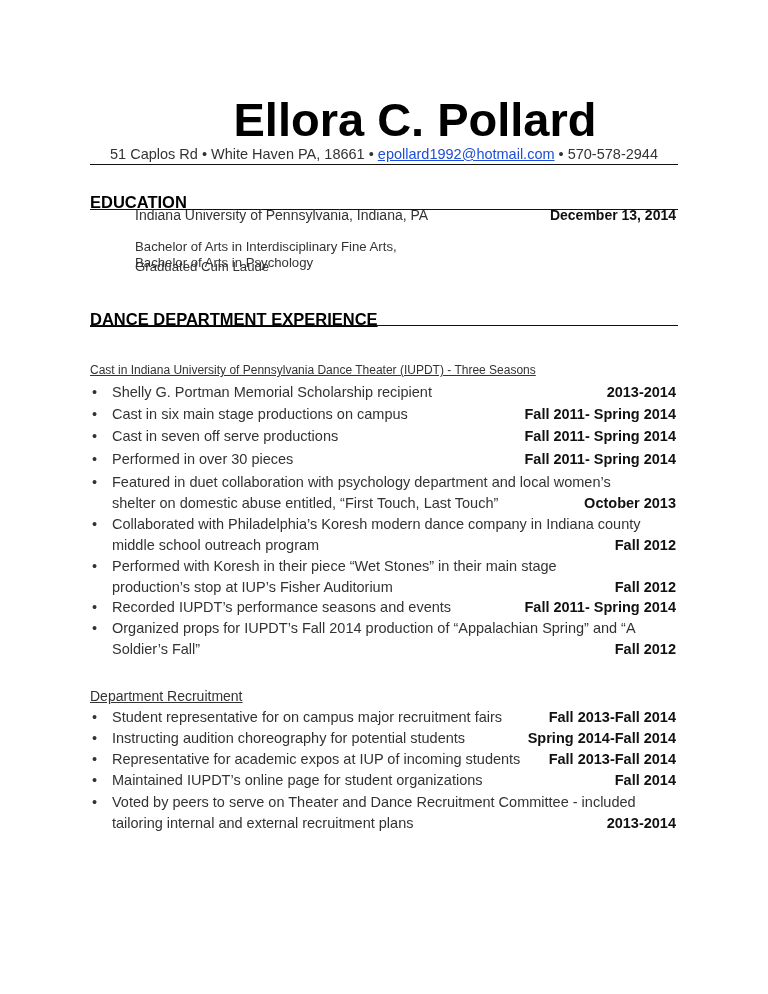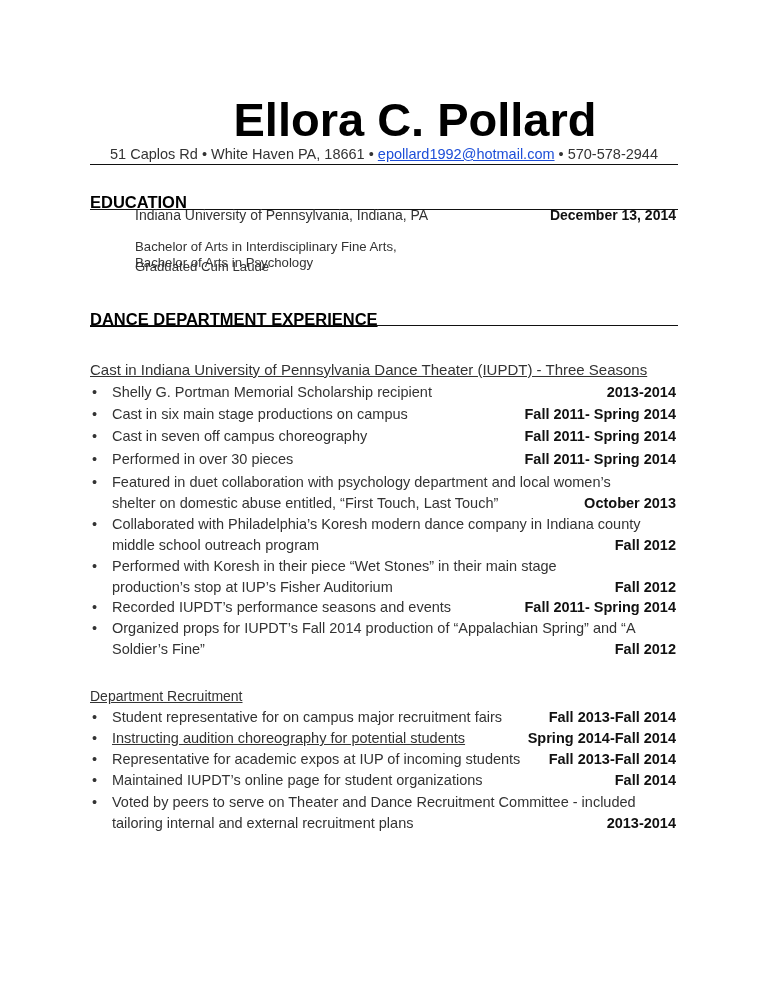--- a/index.html
+++ b/index.html
@@ -9,21 +9,21 @@
           font-size:47px; font-weight:bold; color:#000; letter-spacing:0px; line-height:56px;padding-left:31px; }
   .contact { position:absolute; left:90px; width:588px; top:145px; text-align:center;
              font-size:14.5px; color:#333; line-height:18px; }
   .contact a { color:#1d4ed8; text-decoration:underline; }
   .rule { position:absolute; left:90px; width:588px; height:1px; background:#111; }
   .heading { position:absolute; left:90px; font-size:16.5px; font-weight:bold; color:#000;
              text-decoration:underline; line-height:20px; }
   .line { position:absolute; left:90px; width:588px; font-size:14.5px; line-height:18px; color:#333; white-space:nowrap; }
   .line .date { position:absolute; right:2px; top:0; font-weight:bold; color:#111; }
   .edu { position:absolute; left:135px; font-size:13.2px; line-height:16px; color:#333; }
-  .subhead { position:absolute; left:90px; font-size:15px; line-height:18px; color:#333; text-decoration:underline; }
+  .subhead { position:absolute; left:90px; font-size:12px; line-height:18px; color:#333; text-decoration:underline; }
   .bullet { display:inline-block; width:22px; text-align:left; padding-left:2px; box-sizing:border-box; }
   .indent { display:inline-block; width:22px; }
 </style>
 </head>
 <body>
 
 <div class="name">Ellora C. Pollard</div>
 <div class="contact">
   <span>51 Caplos Rd • White Haven PA, 18661 • </span><a>epollard1992@hotmail.com</a><span> • 570-578-2944</span>
 </div>
@@ -39,34 +39,34 @@
 <div class="edu" style="top:255px">Bachelor of Arts in Psychology</div>
 <div class="edu" style="top:259px">Graduated Cum Laude</div>
 
 <div class="heading" style="top:309px">DANCE DEPARTMENT EXPERIENCE</div>
 <div class="rule" style="top:325px"></div>
 <div class="subhead" style="top:361px">Cast in Indiana University of Pennsylvania Dance Theater  (IUPDT) - Three Seasons</div>
 
 <div id="dance-list">
     <div class="line" style="top: 383px;"><span class="bullet">•</span><span>Shelly G. Portman Memorial Scholarship recipient</span><span class="date">2013-2014</span></div>
     <div class="line" style="top: 405px;"><span class="bullet">•</span><span>Cast in six main stage productions on campus</span><span class="date">Fall 2011- Spring 2014</span></div>
-    <div class="line" style="top: 427px;"><span class="bullet">•</span><span>Cast in seven off campus choreography</span><span class="date">Fall 2011- Spring 2014</span></div>
+    <div class="line" style="top: 427px;"><span class="bullet">•</span><span>Cast in seven off serve productions</span><span class="date">Fall 2011- Spring 2014</span></div>
     <div class="line" style="top: 450px;"><span class="bullet">•</span><span>Performed in over 30 pieces</span><span class="date">Fall 2011- Spring 2014</span></div>
     <div class="line" style="top: 473px;"><span class="bullet">•</span><span>Featured in duet collaboration with psychology department and local women’s</span></div>
     <div class="line" style="top: 494px;"><span class="indent"></span><span>shelter on domestic abuse entitled, “First Touch, Last Touch”</span><span class="date">October 2013</span></div>
     <div class="line" style="top: 515px;"><span class="bullet">•</span><span>Collaborated with Philadelphia’s Koresh modern dance company in Indiana county</span></div>
     <div class="line" style="top: 536px;"><span class="indent"></span><span>middle school outreach program</span><span class="date">Fall 2012</span></div>
     <div class="line" style="top: 557px;"><span class="bullet">•</span><span>Performed with Koresh in their piece “Wet Stones” in their main stage</span></div>
     <div class="line" style="top: 578px;"><span class="indent"></span><span>production’s stop at IUP’s Fisher Auditorium</span><span class="date">Fall 2012</span></div>
     <div class="line" style="top: 598px;"><span class="bullet">•</span><span>Recorded IUPDT’s performance seasons and events</span><span class="date">Fall 2011- Spring 2014</span></div>
     <div class="line" style="top: 619px;"><span class="bullet">•</span><span>Organized props for IUPDT’s Fall 2014 production of “Appalachian Spring” and “A</span></div>
-    <div class="line" style="top: 640px;"><span class="indent"></span><span>Soldier’s Fine”</span><span class="date">Fall 2012</span></div>
+    <div class="line" style="top: 640px;"><span class="indent"></span><span>Soldier’s Fall”</span><span class="date">Fall 2012</span></div>
   </div>
 
 <div class="subhead" style="top:687px; font-size:14px;">Department Recruitment</div>
 <div id="rec-list">
     <div class="line" style="top: 708px;"><span class="bullet">•</span><span>Student representative for on campus major recruitment fairs</span><span class="date">Fall 2013-Fall 2014</span></div>
-    <div class="line" style="top: 729px; text-decoration: underline;"><span class="bullet">•</span><span>Instructing audition choreography for potential students</span><span class="date">Spring 2014-Fall 2014</span></div>
+    <div class="line" style="top: 729px;"><span class="bullet">•</span><span>Instructing audition choreography for potential students</span><span class="date">Spring 2014-Fall 2014</span></div>
     <div class="line" style="top: 750px;"><span class="bullet">•</span><span>Representative for academic expos at IUP of incoming students</span><span class="date">Fall 2013-Fall 2014</span></div>
     <div class="line" style="top: 771px;"><span class="bullet">•</span><span>Maintained IUPDT’s online page for student organizations</span><span class="date">Fall 2014</span></div>
     <div class="line" style="top: 793px;"><span class="bullet">•</span><span>Voted by peers to serve on Theater and Dance Recruitment Committee - included</span></div>
     <div class="line" style="top: 814px;"><span class="indent"></span><span>tailoring internal and external recruitment plans</span><span class="date">2013-2014</span></div>
   </div>
 
 </body></html>

